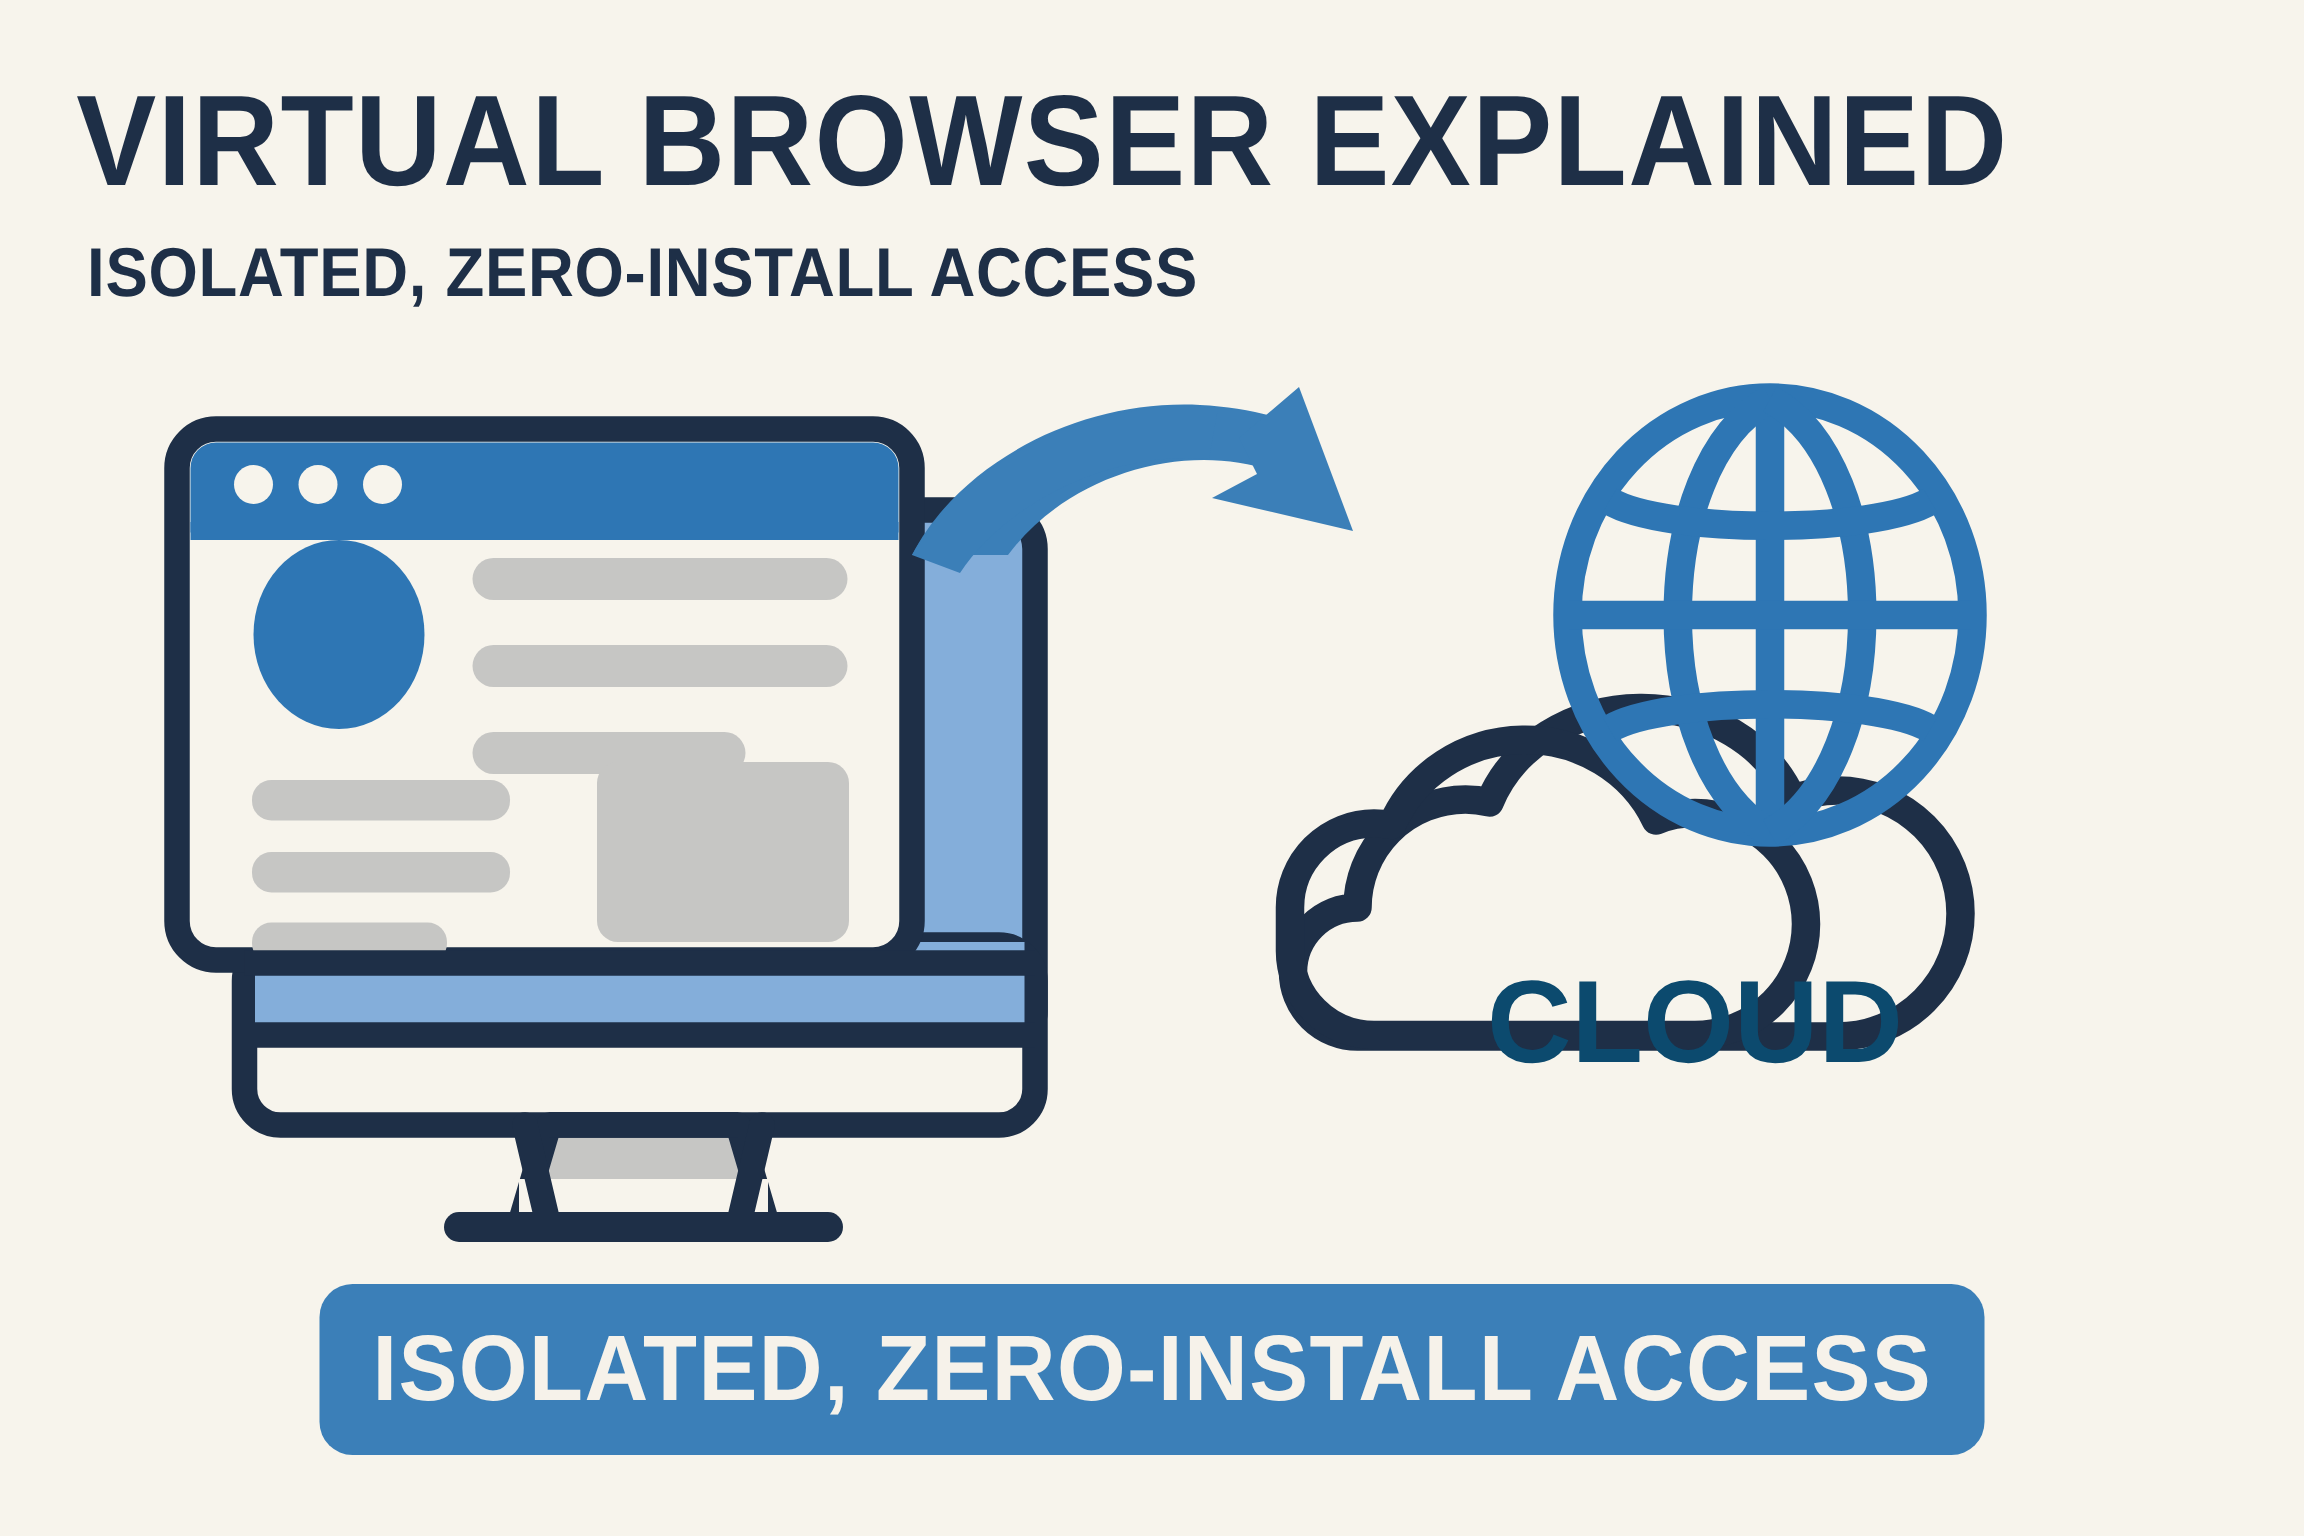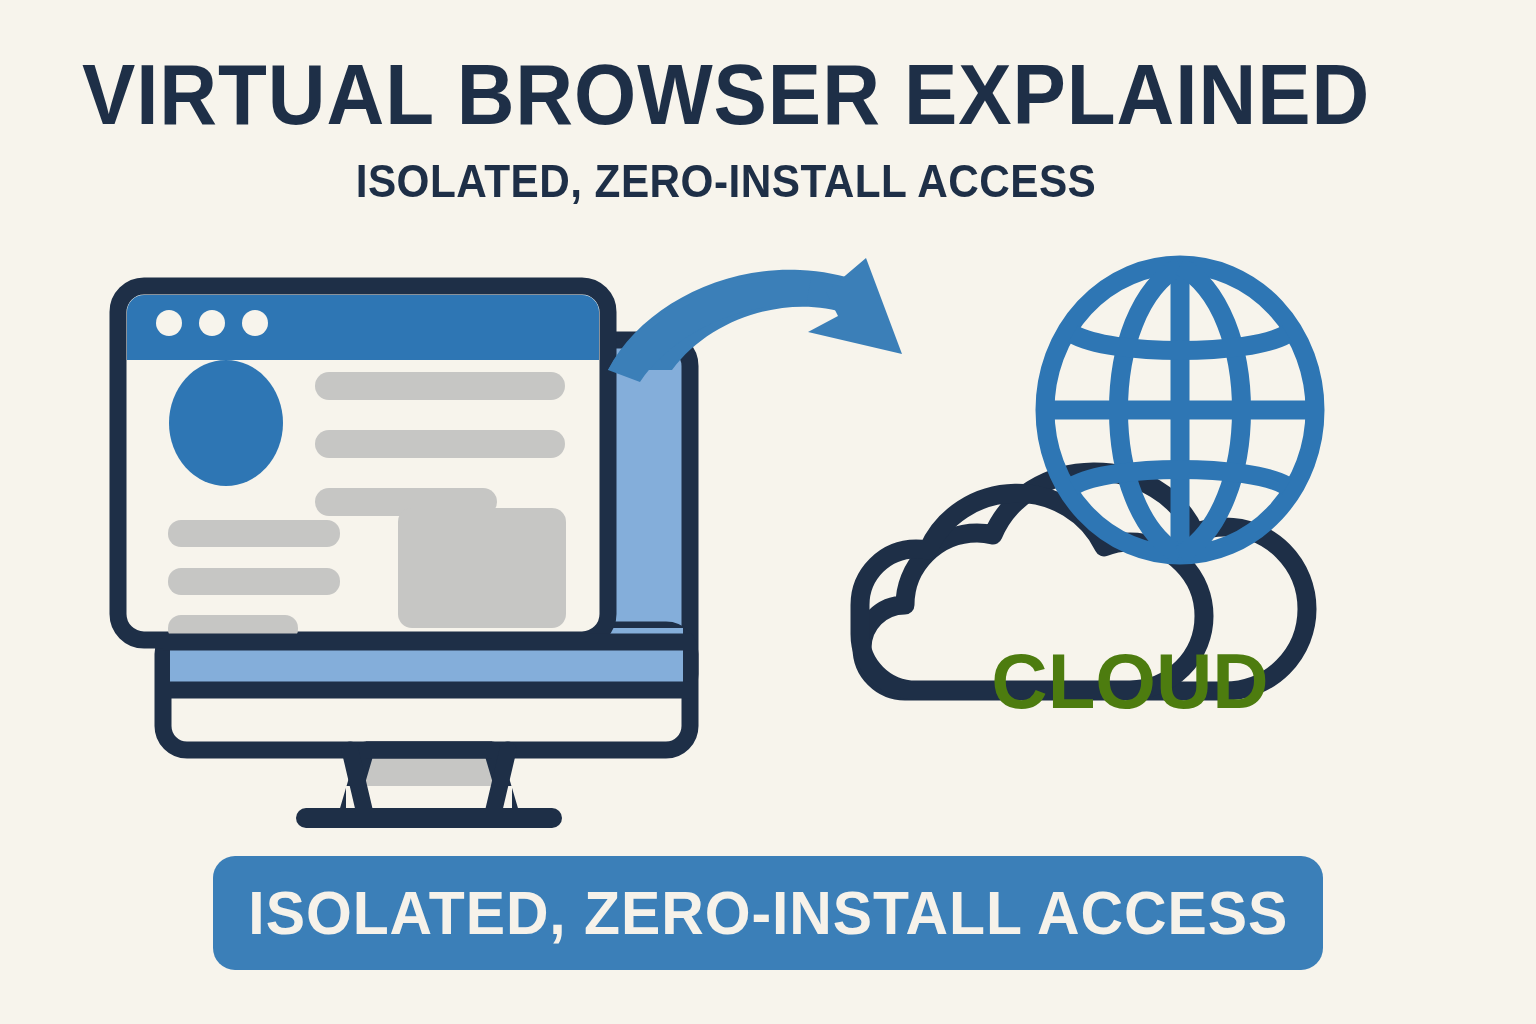--- a/index.html
+++ b/index.html
@@ -23,21 +23,20 @@
     height: 1024px;
     background: #F7F4EC;
   }
 
   
   .title-block {
     position: absolute;
     left: 0;
     top: 48px;
     width: 1452px;
-    text-align: center;
   }
   .main-title {
     font-family: "Liberation Sans Narrow", "Liberation Sans", sans-serif;
     font-weight: bold;
     font-size: 86px;
     line-height: 92px;
     letter-spacing: 1px;
     color: #1E2F47;
     transform: scaleX(0.93);
     transform-origin: center center;
@@ -66,21 +65,21 @@
   }
   .stage svg { display: block; }
 
   
   .cloud-label {
     position: absolute;
     left: 880px;
     top: 640px;
     width: 500px;
     text-align: center;
-    color: #4d7c0f;
+    color: #0c4a6e;
     font-family: "Liberation Sans", sans-serif;
     font-weight: bold;
     font-size: 78px;
     line-height: 82px;
     letter-spacing: 0px;
   }
   .cloud-label .l2 { display: block; }
 
   
   .banner {

